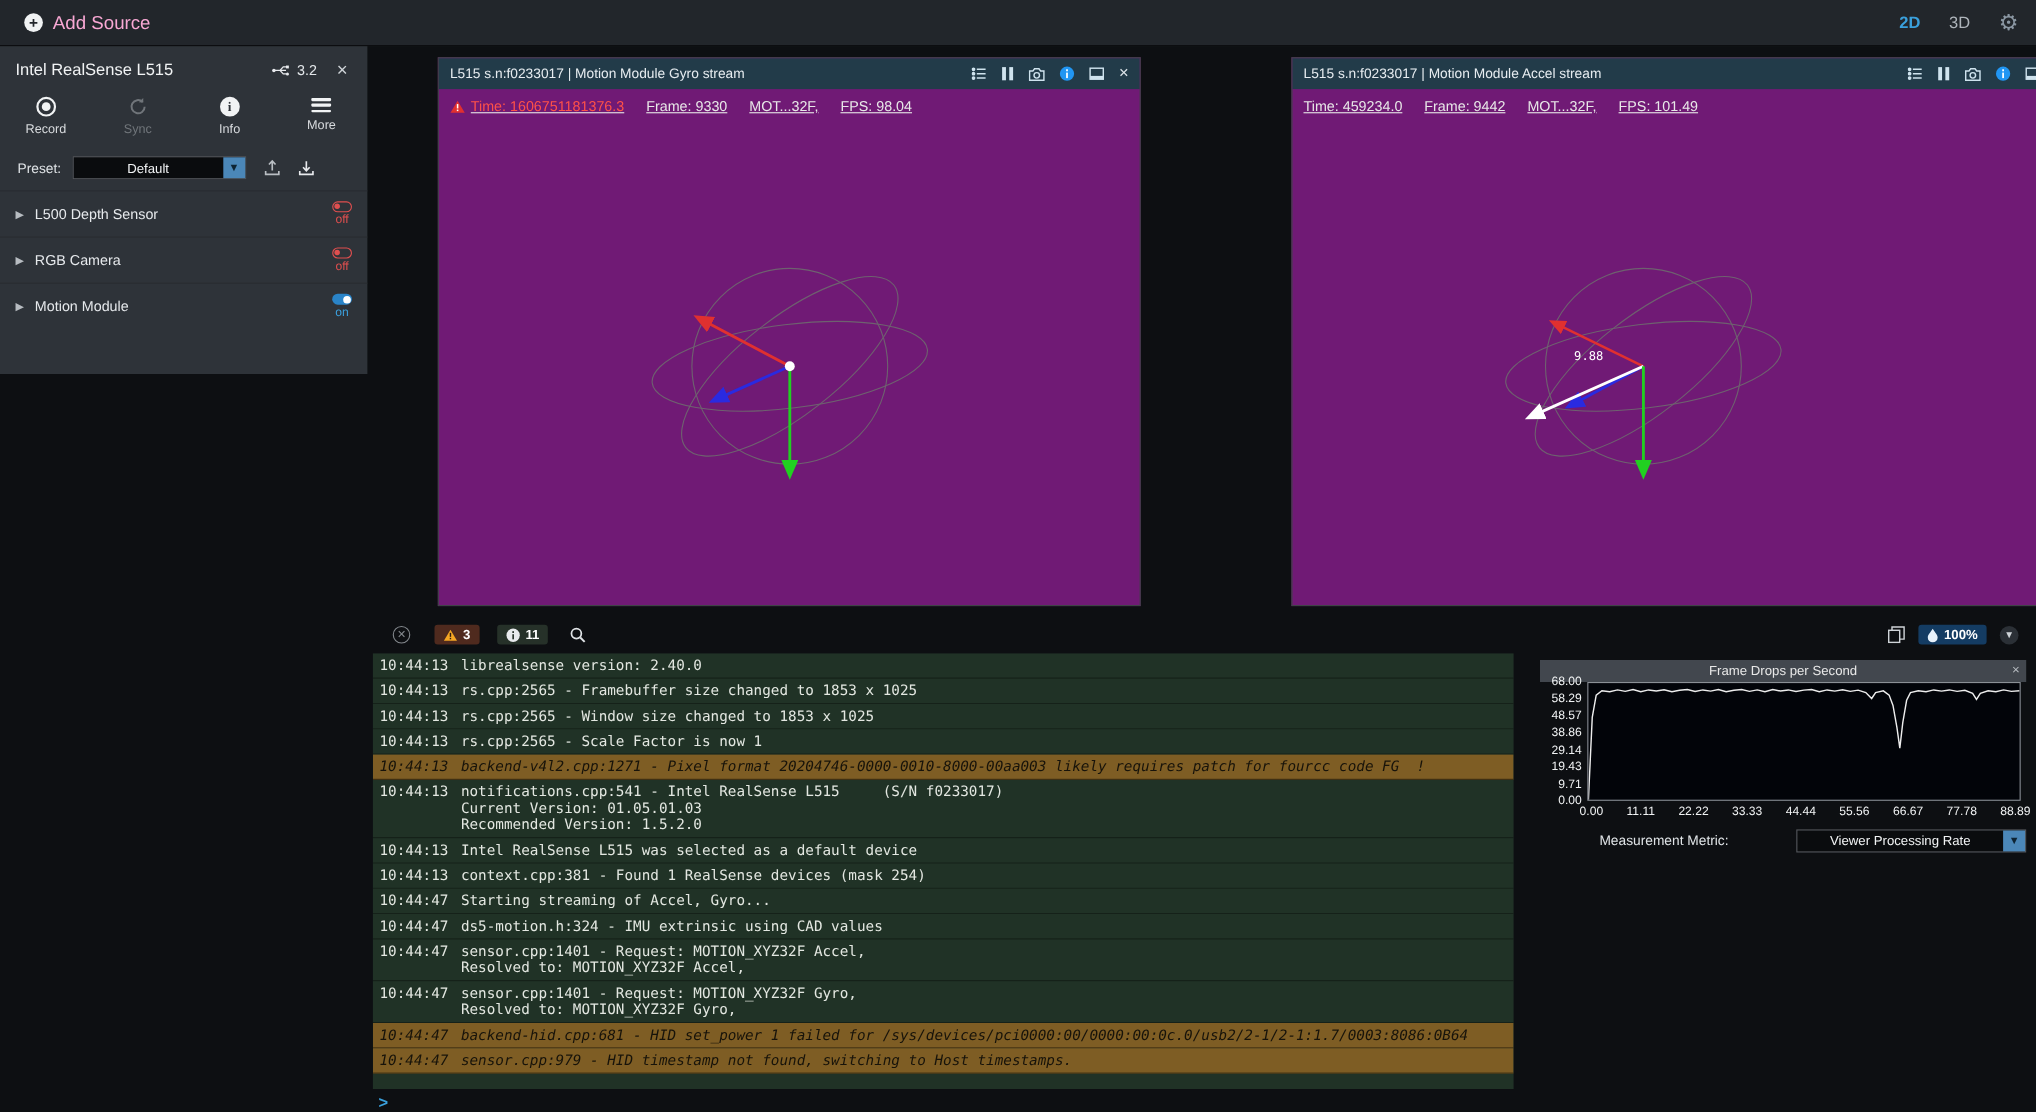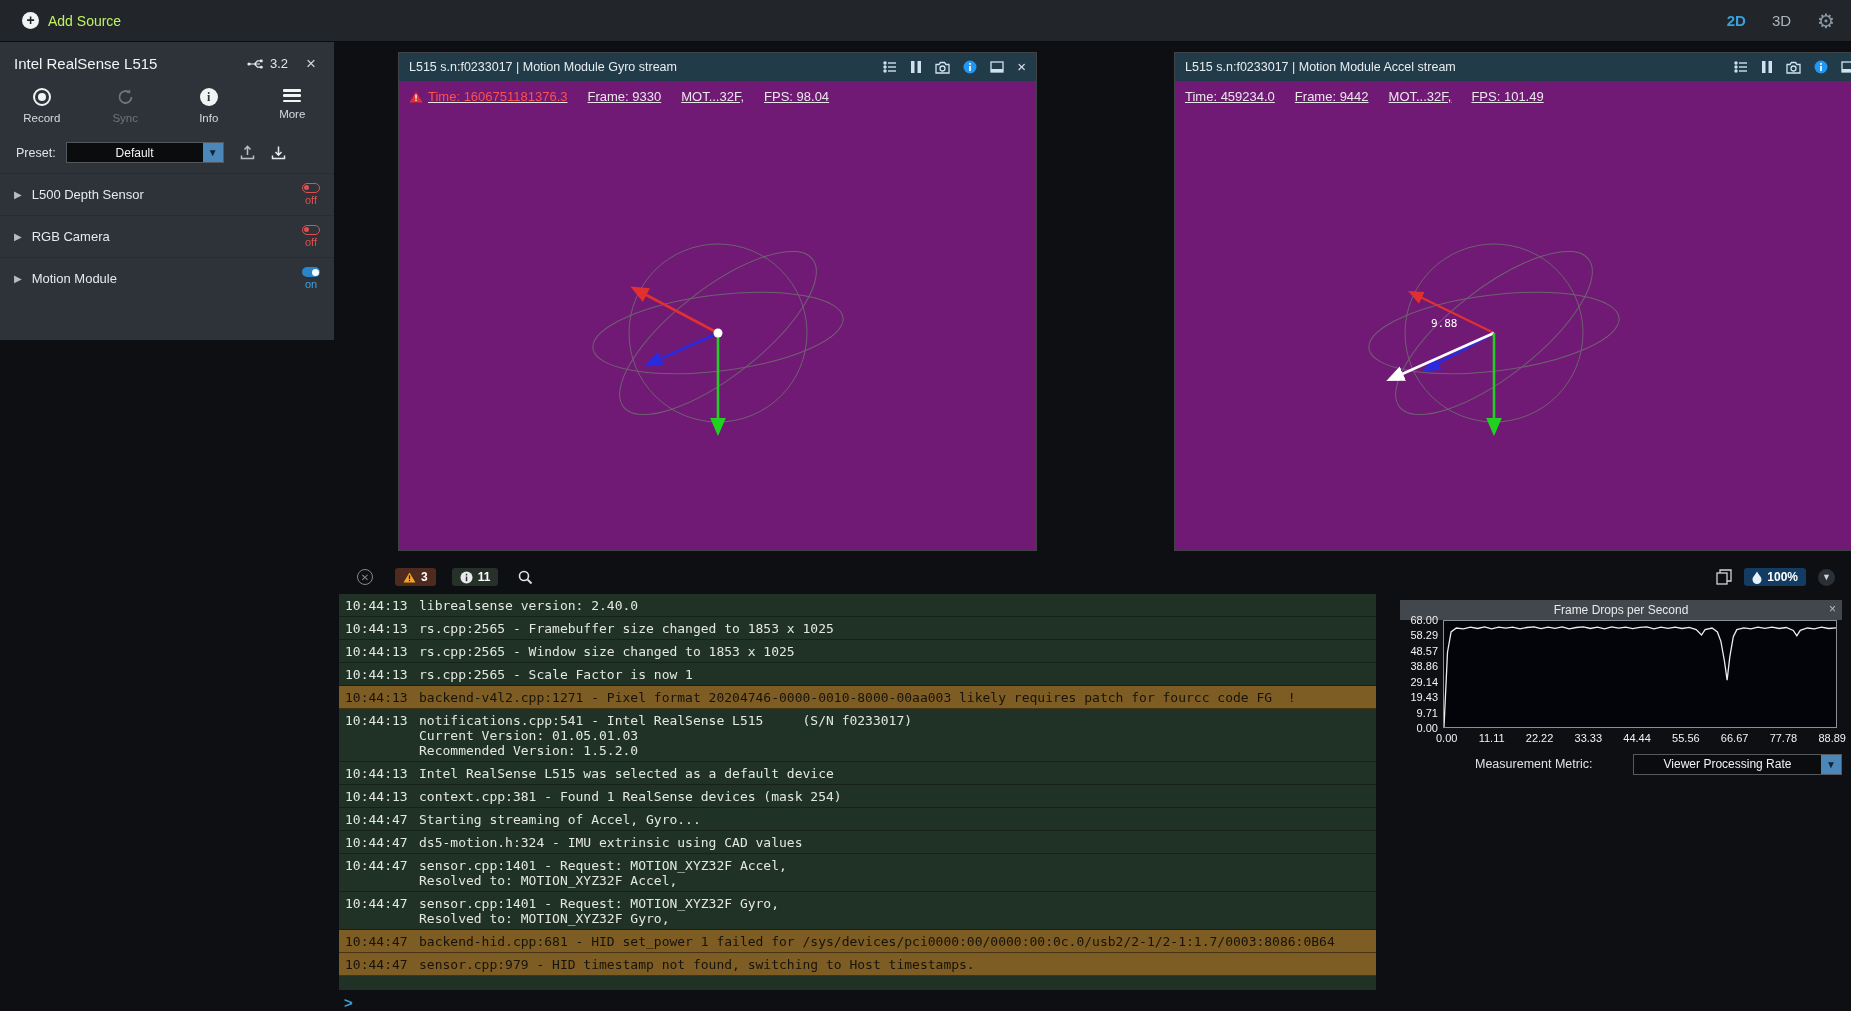--- a/index.html
+++ b/index.html
@@ -5,21 +5,21 @@
   * { margin:0; padding:0; box-sizing:border-box; }
   html,body { width:1851px; height:1011px; overflow:hidden; }
   body { background:#0d0f12; font-family:"Liberation Sans", sans-serif; color:#e8eaed; position:relative; }
 
   
   .topbar { position:absolute; top:0; left:0; width:1851px; height:42px; background:#22262b;
             border-bottom:1px solid #0a0c0e; display:flex; align-items:center; padding:0 16px 0 22px; }
   .add-source { display:flex; align-items:center; gap:9px; cursor:pointer; }
   .plus-circle { width:17px; height:17px; border-radius:50%; background:#f1f3f4; color:#22262b;
                  font-weight:bold; font-size:14px; line-height:17px; text-align:center; display:inline-block; }
-  .add-source-label { font-size:14px; color:#bef264; }
+  .add-source-label { font-size:17px; color:#f9a8d4; }
   .topbar-right { margin-left:auto; display:flex; align-items:center; gap:26px; }
   .mode-2d { color:#3aa0dc; font-size:15px; font-weight:bold; cursor:pointer; }
   .mode-3d { color:#aeb4ba; font-size:15px; cursor:pointer; }
   .gear { color:#8b97a3; font-size:20px; cursor:pointer; line-height:20px; }
 
   
   .sidebar { position:absolute; top:42px; left:0; width:334px; height:298px; background:#2e3339; }
   .dev-header { display:flex; align-items:center; padding:13px 18px 6px 14px; }
   .dev-title { font-size:15px; color:#f1f3f4; }
   .usb-group { margin-left:auto; display:flex; align-items:center; gap:6px; }
@@ -84,34 +84,34 @@
   .chev-circle { width:17px; height:17px; border-radius:50%; background:#2b3036; color:#cfd4d8; font-size:9px;
                  display:flex; align-items:center; justify-content:center; cursor:pointer; }
 
   
   .log-panel { position:absolute; top:594px; left:339px; width:1037px; height:396px; background:#203226;
                font-family:"DejaVu Sans Mono", monospace; font-size:13px; overflow:hidden; }
   .log-row { padding:4px 6px 3px 6px; border-bottom:1px solid rgba(0,0,0,0.32); line-height:15px; color:#e3e7e1; }
   .log-row .log-time { display:inline-block; width:74px; }
   .log-msg, .log-cont { white-space:pre; }
   .log-cont { padding-left:74px; }
-  .log-row.warn { background:#7e5d24; color:#17130a; border-bottom:1px solid rgba(0,0,0,0.45); }
+  .log-row.warn { background:#7e5d24; color:#17130a; border-bottom:1px solid rgba(0,0,0,0.45);font-style:italic; }
   .expand-chevron { position:absolute; left:344px; top:994px; color:#3aa0dc; font-size:15px; font-weight:bold; cursor:pointer; }
 
   
   .chart-titlebar { position:absolute; left:1400px; top:600px; width:442px; height:20px; background:#42474e;
                     display:flex; align-items:center; justify-content:center; font-size:12px; color:#e8e8e8; }
   .chart-close { position:absolute; right:6px; top:2px; color:#b9bec3; font-size:12px; cursor:pointer; }
   .plot-box { position:absolute; left:1443px; top:620px; width:394px; height:108px; background:#020409; border:1px solid #8b9096; }
   .y-labels { position:absolute; left:1396px; top:614px; width:42px; height:120px; display:flex; flex-direction:column;
               justify-content:space-between; text-align:right; font-size:11px; color:#f1f3f4; }
   .x-labels { position:absolute; left:1436px; top:732px; width:410px; display:flex; justify-content:space-between;
               font-size:11px; color:#f1f3f4; }
   .metric-row { position:absolute; left:1400px; top:752px; width:442px; height:24px; display:flex; align-items:center; }
-  .metric-label { margin-left:75px; font-size:12.5px; color:#dfe3e6; }
+  .metric-label { margin-left:54px; font-size:12.5px; color:#dfe3e6; }
   .metric-dd { margin-left:auto; width:209px; height:21px; }
 
   svg { display:block; }
 </style>
 </head>
 <body>
 
 <svg width="0" height="0" style="position:absolute">
   <defs>
     <marker id="ah-red" markerWidth="7" markerHeight="7" refX="5" refY="3" orient="auto">

